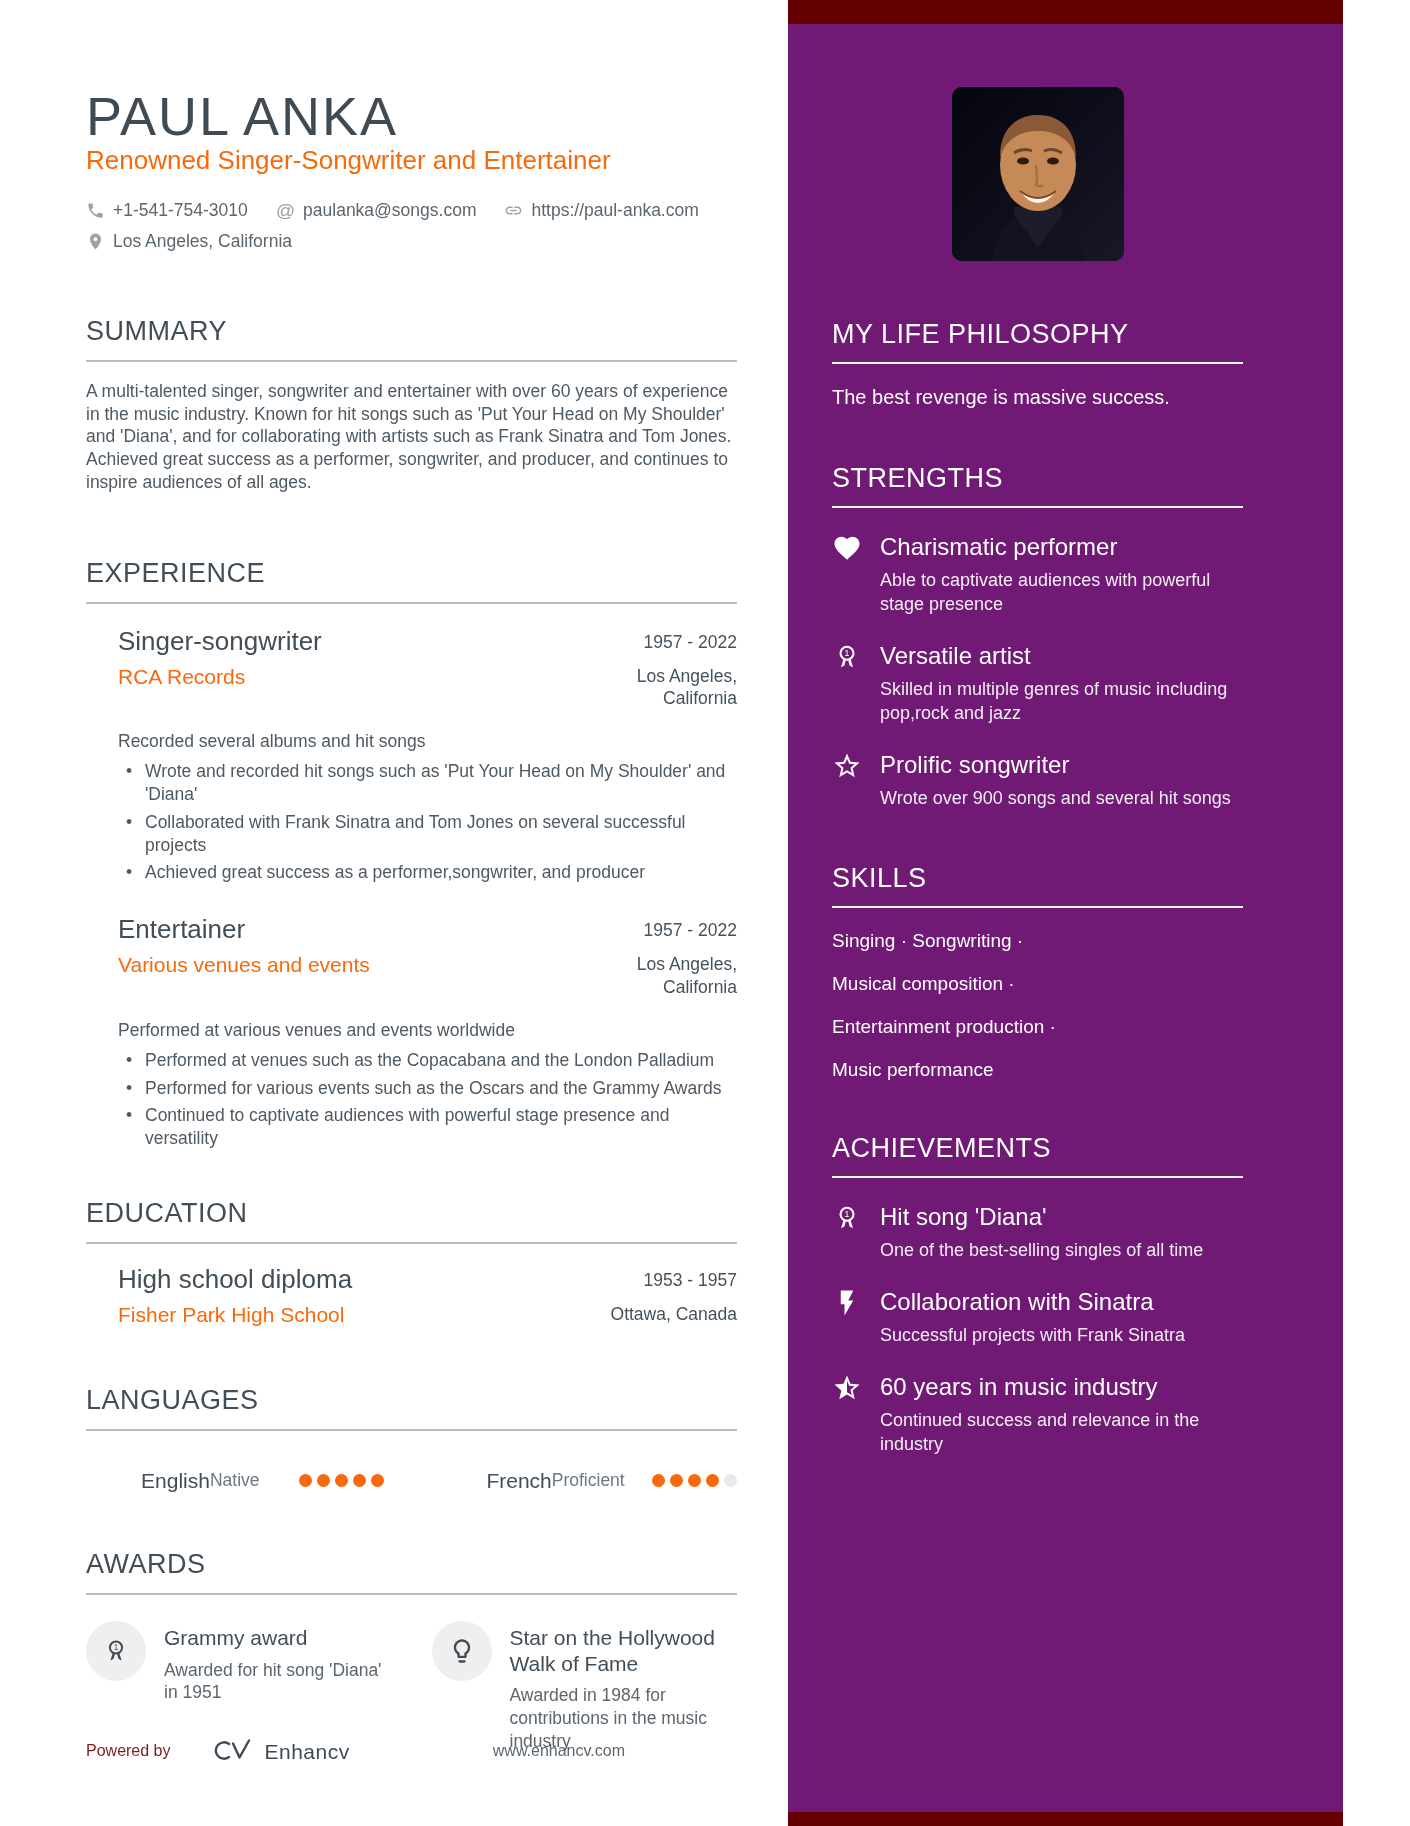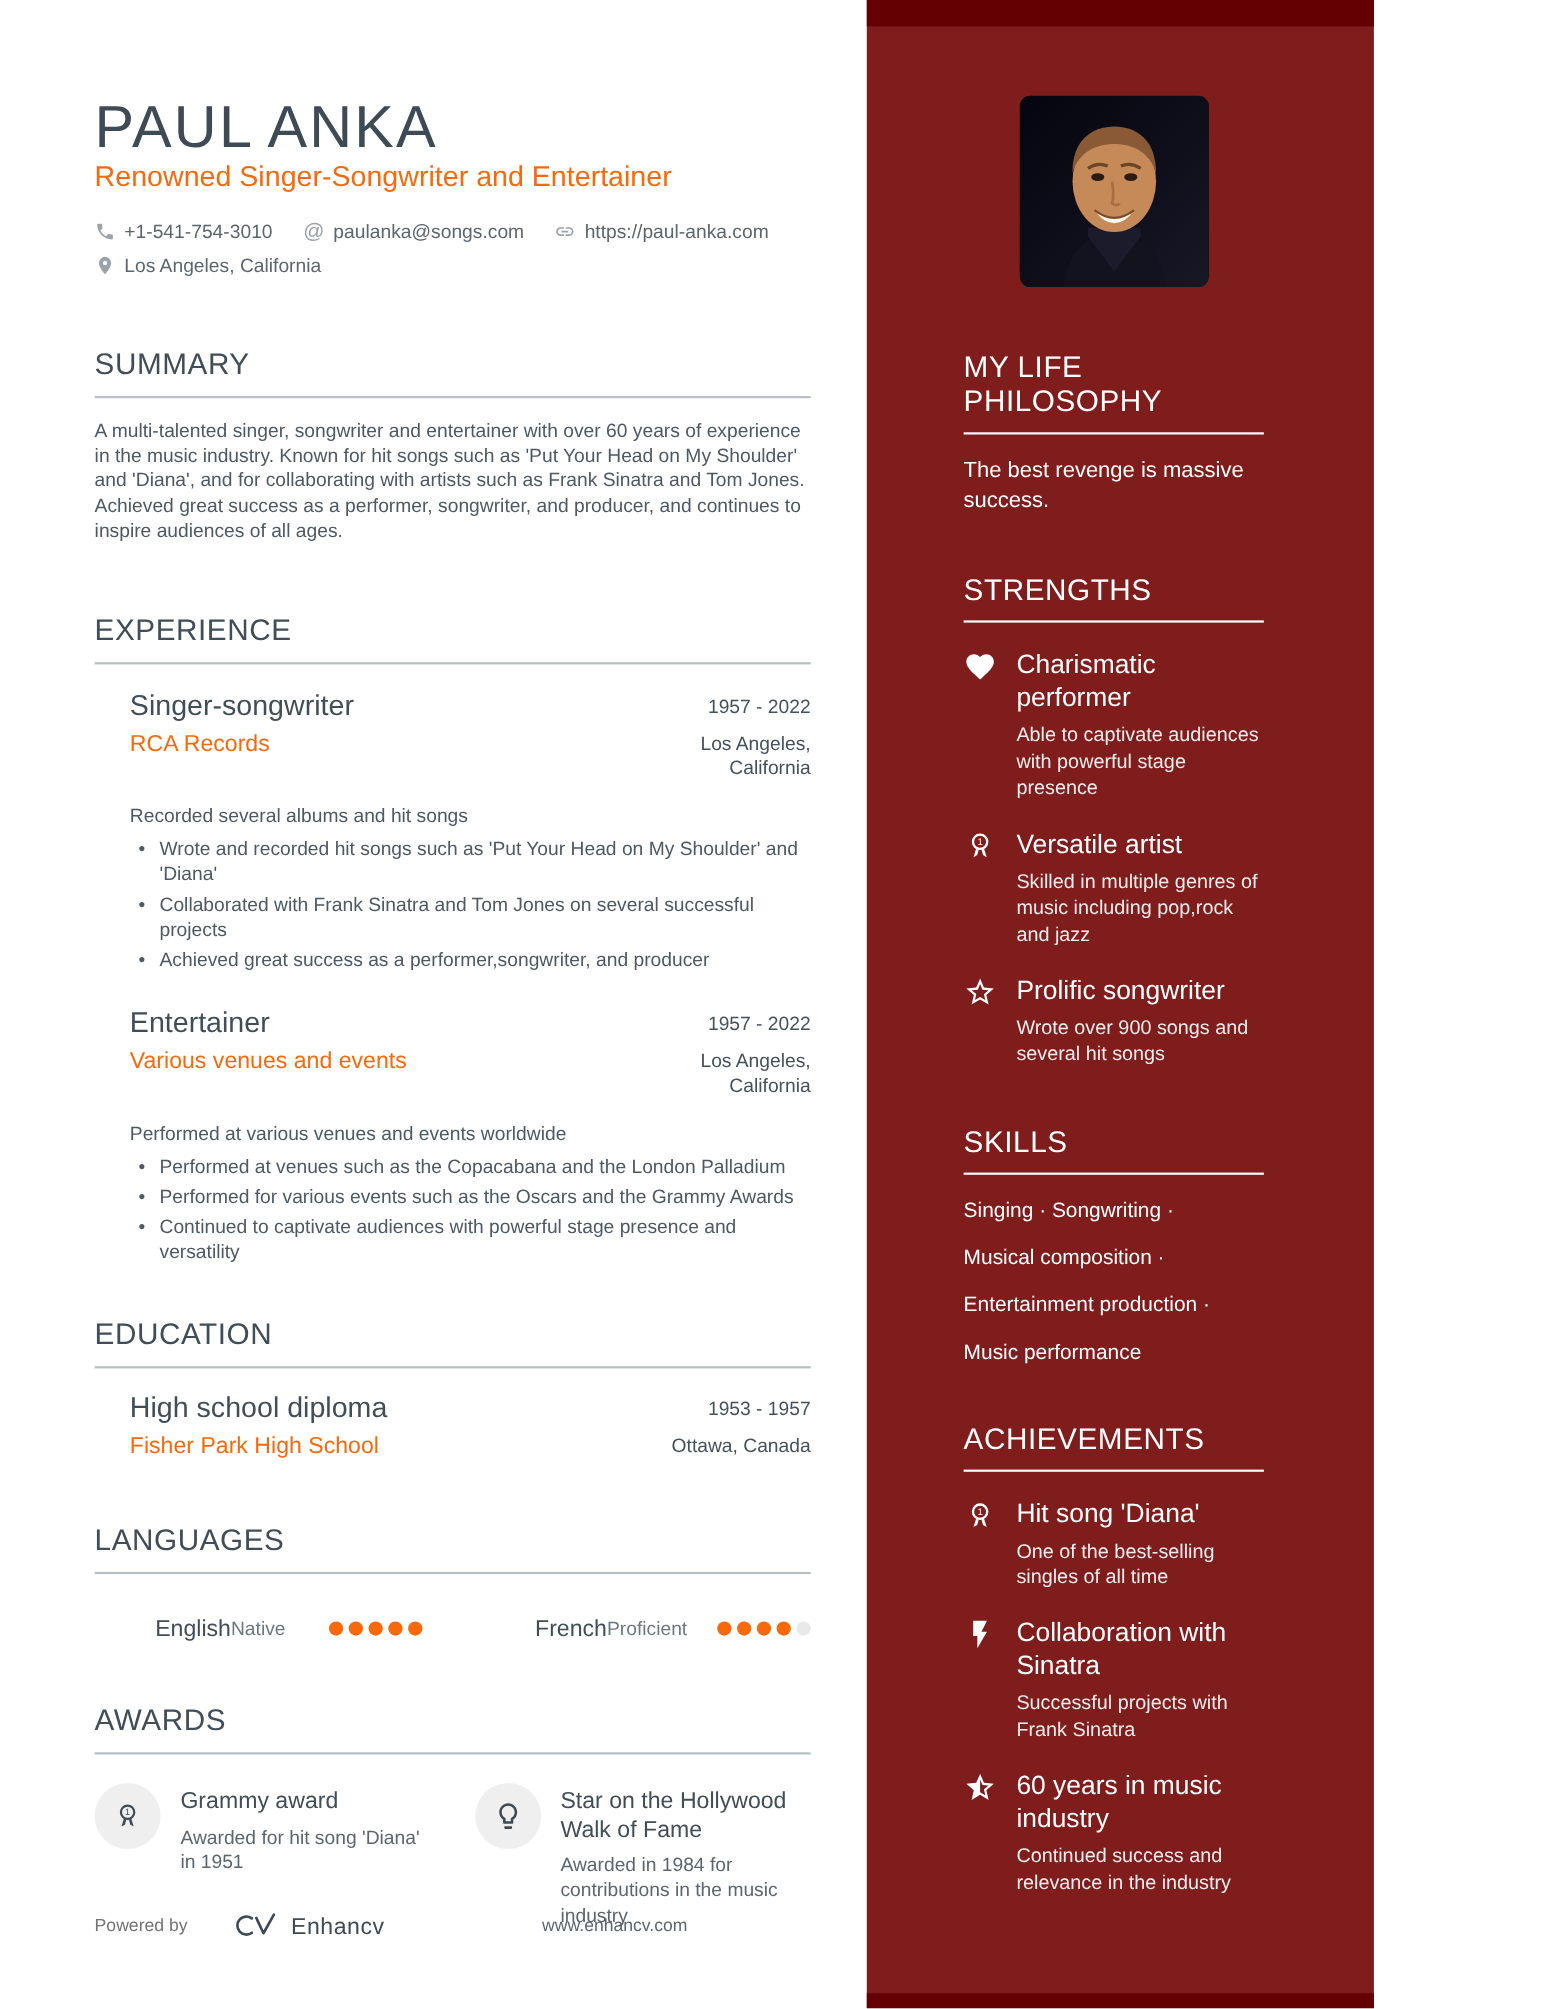--- a/index.html
+++ b/index.html
@@ -45,27 +45,27 @@
 
   .awards-grid { display:grid; grid-template-columns:1fr 1fr; column-gap:40px; margin-top:26px; }
   .award { display:flex; gap:18px; }
   .award-badge { flex:0 0 auto; width:60px; height:60px; border-radius:50%; background:#efefef;
                  display:flex; align-items:center; justify-content:center; }
   .award-badge svg { width:28px; height:28px; }
   .award-title { font-size:21px; color:#414e57; margin-top:4px; line-height:1.22; }
   .award-desc { font-size:17.5px; color:#5b666e; line-height:1.3; margin-top:8px; }
 
   .footer { position:absolute; left:86px; right:51px; bottom:62px; display:flex; align-items:center; }
-  .powered { font-size:16px; color:#737373; }
+  .powered { font-size:16px; color:#7f1d1d; }
   .brand-wrap { display:flex; align-items:flex-end; gap:10px; margin-left:40px; }
   .brand-name { font-size:21px; font-weight:300; letter-spacing:.5px; color:#3f4b54; }
   .site { font-size:16px; color:#5b666e; margin-left:auto; margin-right:112px; }
 
   
-  .right { position:relative; width:461px; background:#7f1d1d; color:#fff; padding:0 100px 0 88px; }
+  .right { position:relative; width:555px; background:#701a75; color:#fff; padding:0 100px 0 44px; }
   .band-top,.band-bottom { position:absolute; left:0; right:0; background:#640001; }
   .band-top { top:0; height:24px; }
   .band-bottom { bottom:0; height:14px; }
 
   .photo { margin:87px auto 0; width:172px; height:174px; border-radius:10px; overflow:hidden; background:#0a0a16; }
   .photo svg { display:block; width:100%; height:100%; }
 
   .sh2 { font-size:27px; font-weight:400; letter-spacing:.5px; color:#fff; padding-bottom:12px;
          border-bottom:2px solid #ffffff; }
   .philosophy .sh2 { margin-top:58px; }

